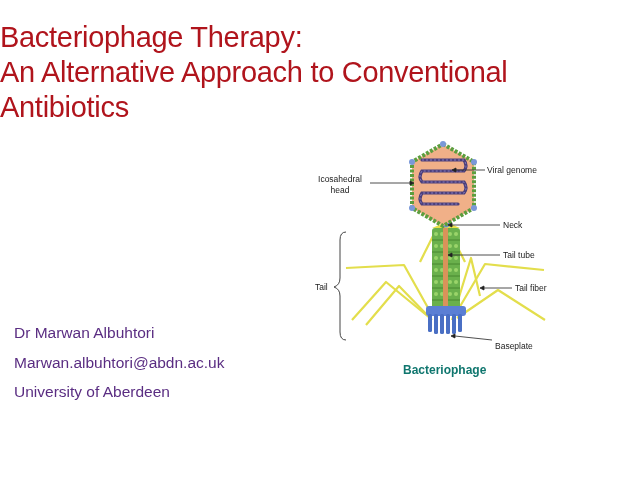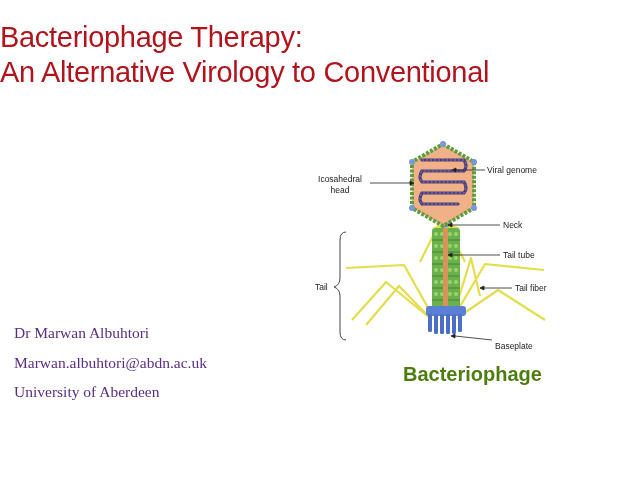--- a/index.html
+++ b/index.html
@@ -9,36 +9,37 @@
     }
     .title {
       position: absolute; left: 0; top: 20px; width: 640px; 
       color: #b0141c; font-size: 29px; line-height: 35px; letter-spacing: -0.3px;
       font-family: Liberation Sans, sans-serif;
     }
     .title div { white-space: nowrap; }
     .author {
       position: absolute; left: 14px; top: 318px; color: #5a2d82;
       font-size: 15.5px; line-height: 29.5px;
-      font-family: Liberation Serif, serif;
+      font-family: Liberation Sans, sans-serif;
     }
     .author div { white-space: nowrap; }
     .caption {
-      position: absolute; left: 403px; top: 363px; color: #4d7c0f; font-weight: bold;
-      font-size: 20px; font-family: "Liberation Sans", sans-serif;
+      position: absolute; left: 403px; top: 363px; color: #0f766e; font-weight: bold;
+      font-size: 12px; font-family: "Liberation Sans", sans-serif;
     }
     .diagram { position: absolute; left: 0; top: 0; width: 640px; height: 480px; }
     .lbl { font-family: "Liberation Sans", sans-serif; font-size: 8.5px; fill: #222; }
   </style>
 </head>
 <body>
 
 <div class="title">
   <div>Bacteriophage Therapy:</div>
-  <div>An Alternative Virology to Conventional</div>
+  <div>An Alternative Approach to Conventional</div>
+  <div>Antibiotics</div>
 </div>
 
 <svg class="diagram" viewBox="0 0 640 480" xmlns="http://www.w3.org/2000/svg">
 
   <g stroke="#e3de4c" stroke-width="2.2" fill="none" stroke-linejoin="round">
     <polyline points="432,315 404,265 346,268"></polyline>
     <polyline points="430,318 386,282 352,320"></polyline>
     <polyline points="432,320 399,286 366,325"></polyline>
     <polyline points="455,315 485,264 544,270"></polyline>
     <polyline points="457,318 498,290 545,320"></polyline>

